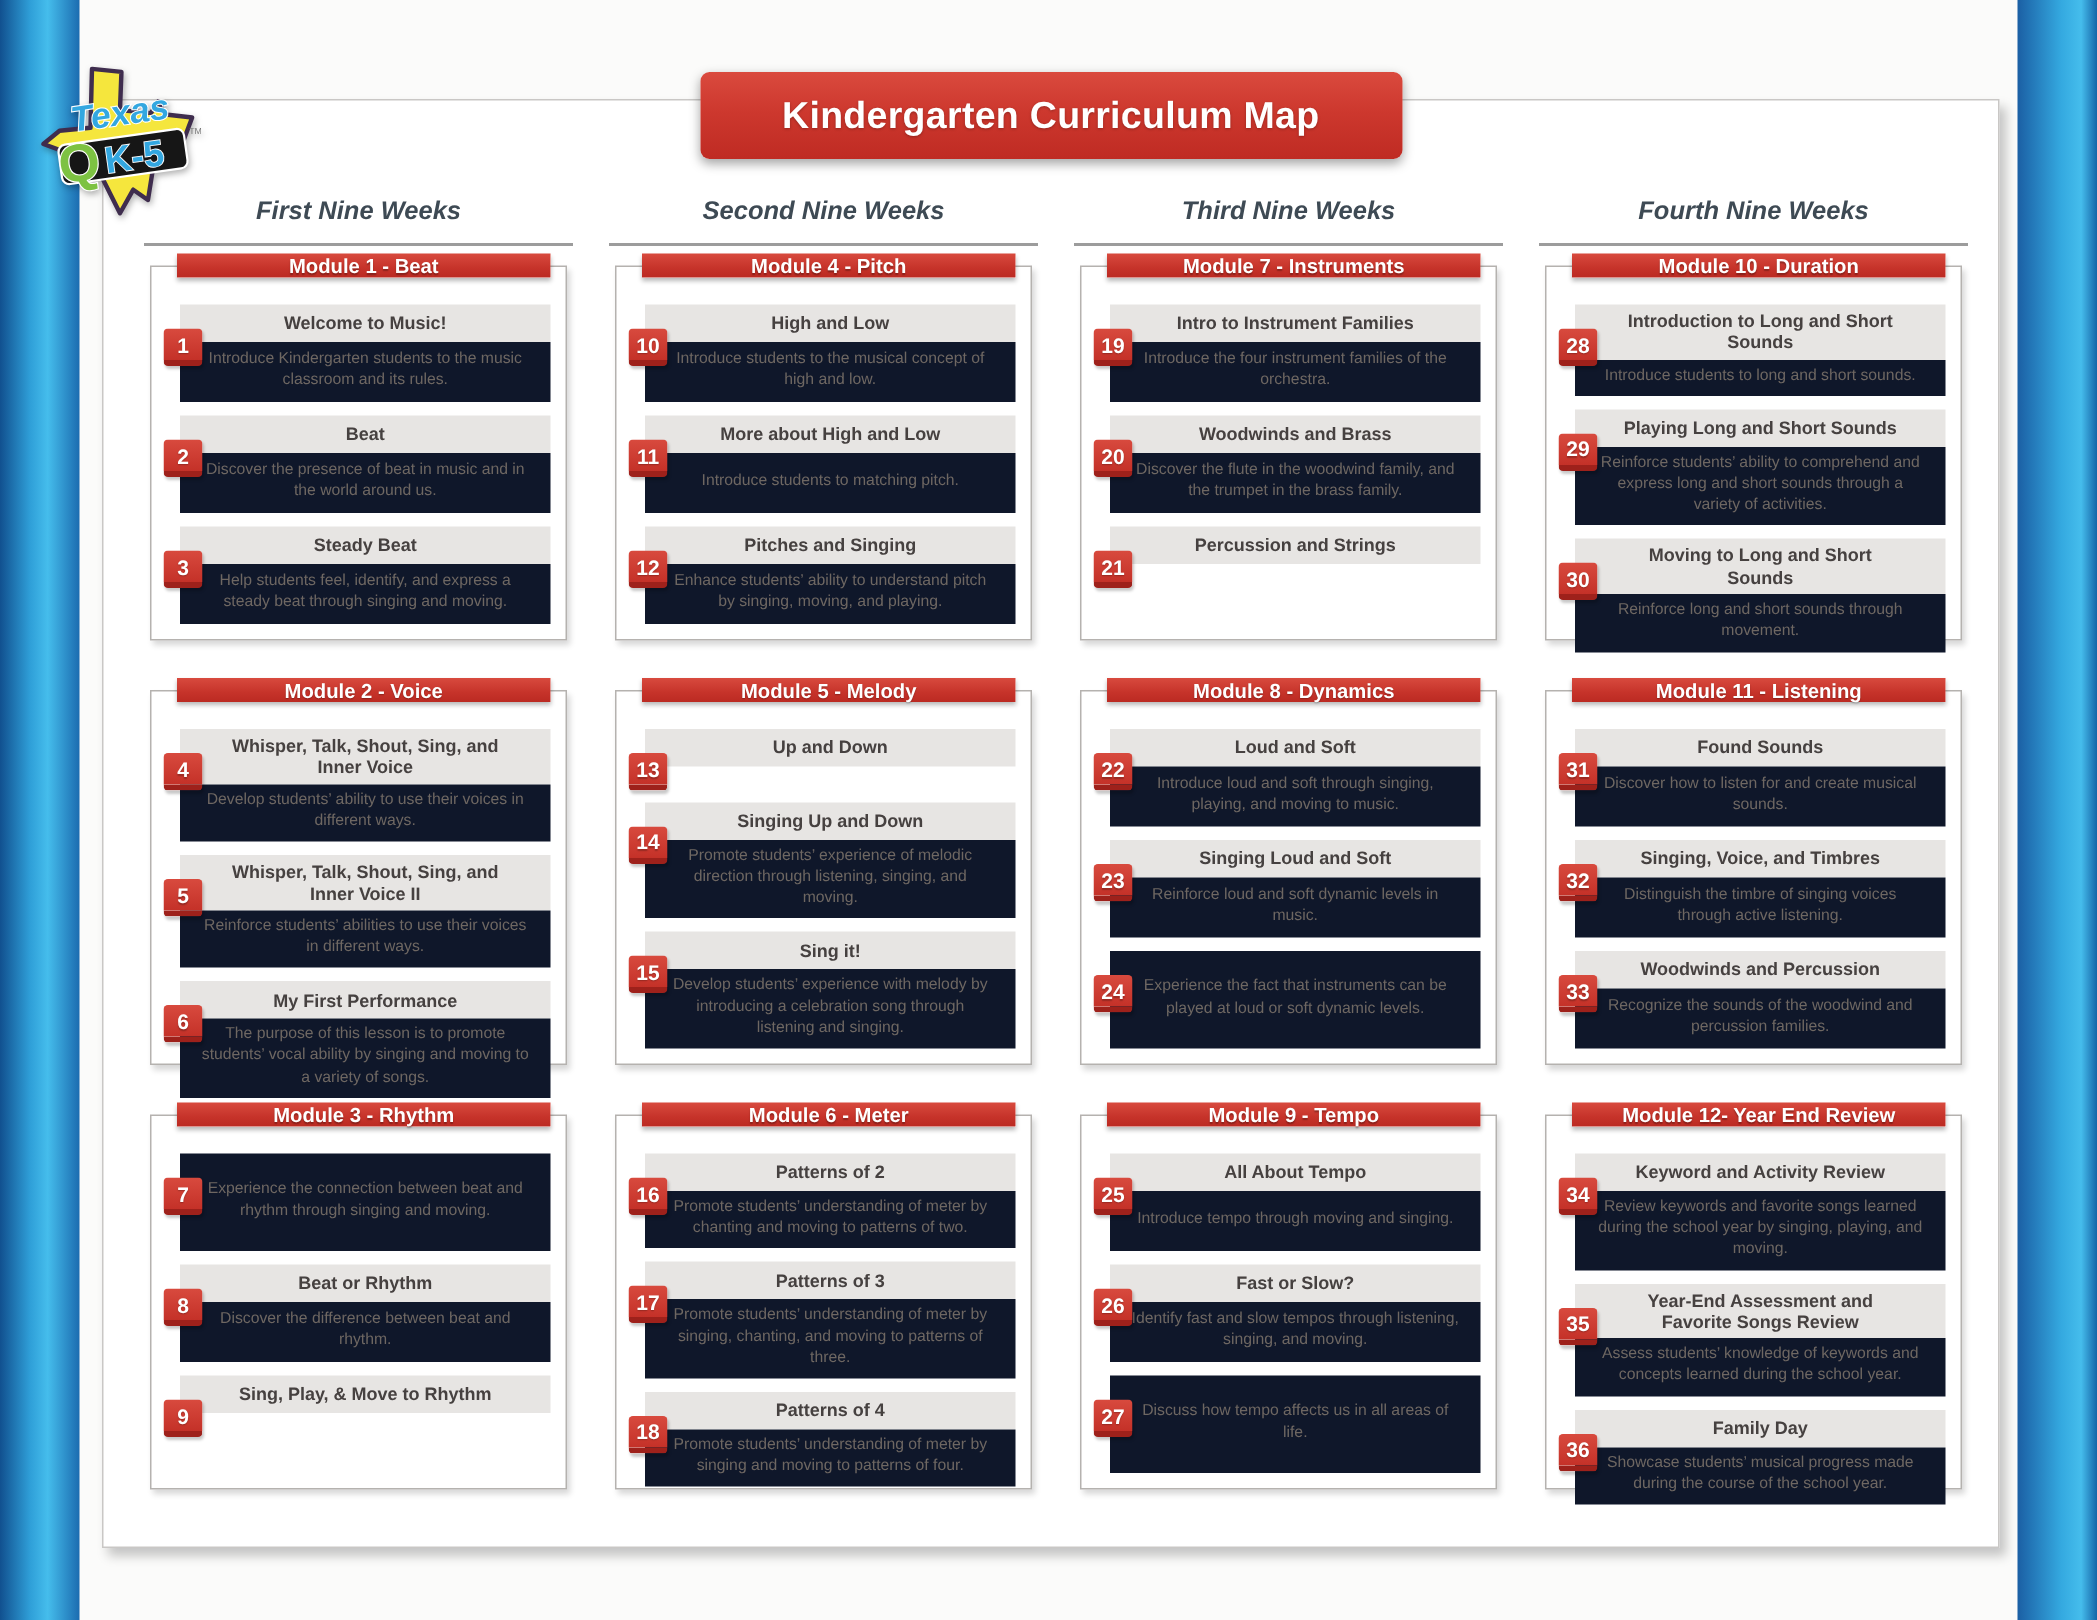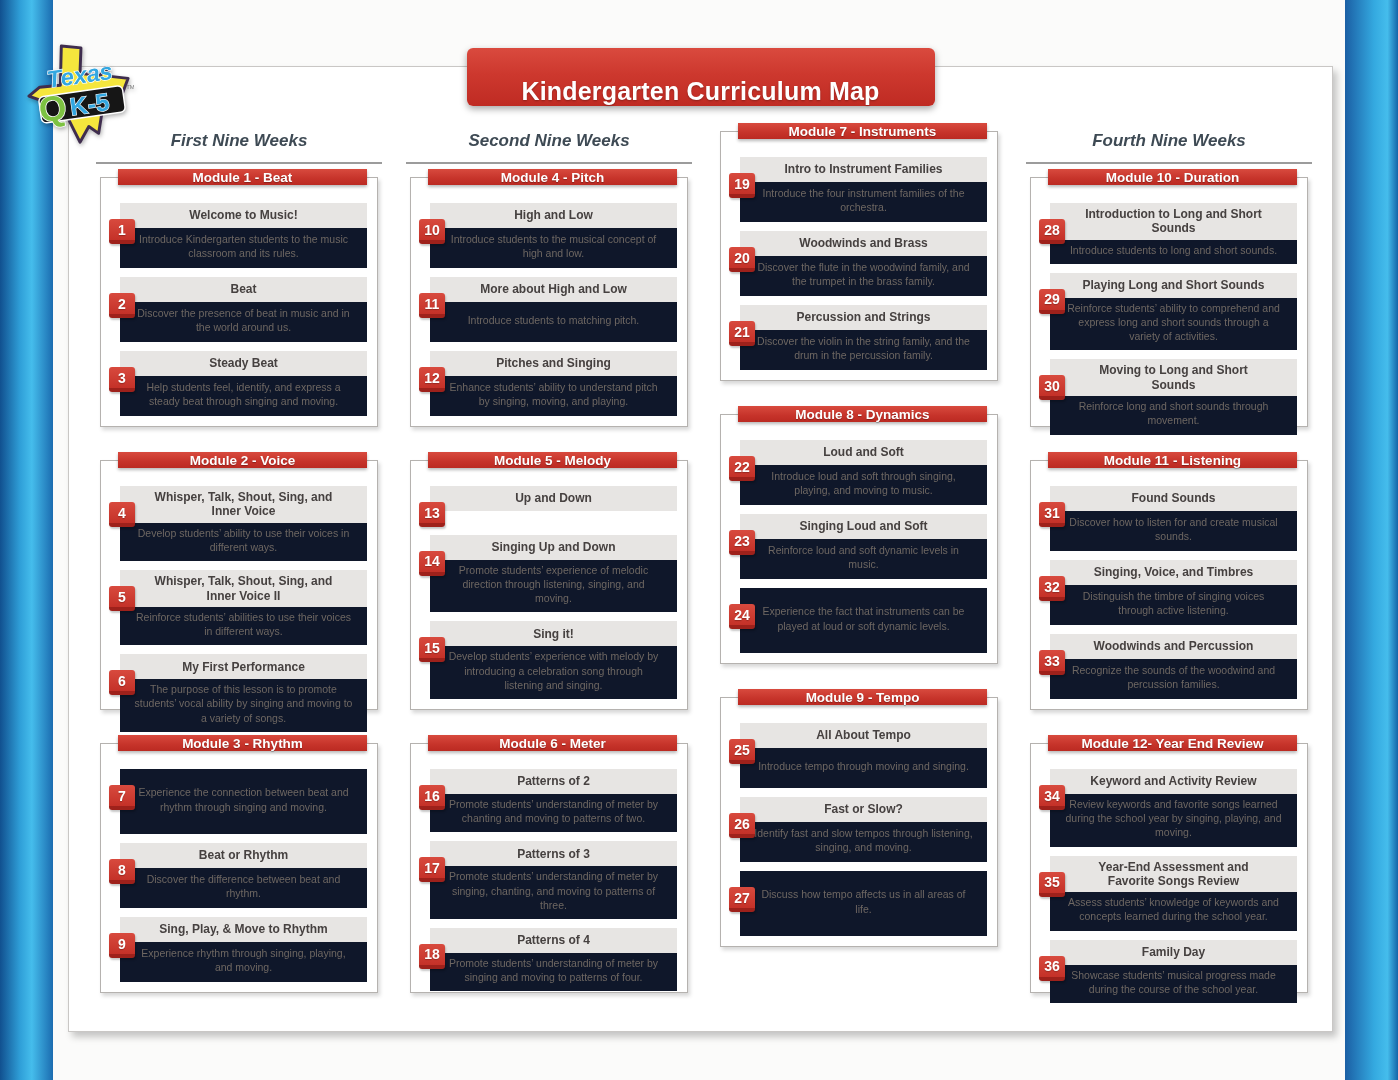--- a/index.html
+++ b/index.html
@@ -16,21 +16,21 @@
     position:absolute; left:68px; top:66px; width:1263px; height:964px;
     background:#ffffff; border:1px solid #c9c7c5;
     box-shadow:4px 5px 7px rgba(0,0,0,0.22);
   }
 
   .banner {
     position:absolute; top:-19px; left:50%; transform:translateX(-50%);
     width:468px; height:58px; border-radius:6px;
     background:linear-gradient(180deg,#da4a3e 0%, #cd382e 45%, #bf2b23 100%);
     box-shadow:0 3px 7px rgba(0,0,0,0.35);
-    display:flex; align-items:flex-end; justify-content:center; z-index:4;
+    display:flex; align-items:center; justify-content:center; z-index:4;
   }
   .banner-title {
     color:#ffffff; font-size:25px; font-weight:bold; margin:0;
     text-shadow:0 1px 2px rgba(0,0,0,0.28); letter-spacing:0.2px;
   }
 
   .logo {
     position:absolute; left:-45px; top:-25px; width:110px; height:110px; z-index:5;
     filter:drop-shadow(1px 2px 2px rgba(0,0,0,0.3));
   }
@@ -174,21 +174,20 @@
               <div class="badge">8</div>
               <div class="lesson-block">
                 <div class="lesson-title">Beat or Rhythm</div>
                 <div class="lesson-desc">Discover the difference between beat and rhythm.</div>
               </div>
             </div>
             <div class="lesson">
               <div class="badge">9</div>
               <div class="lesson-block">
                 <div class="lesson-title">Sing, Play, &amp; Move to Rhythm</div>
-                <div class="lesson-desc">Experience rhythm through singing, playing, and moving.</div>
               </div>
             </div>
           </div>
         </div>
       </div>
       <div class="col">
         <div class="col-header">Second Nine Weeks</div>
         <div class="module">
           <div class="module-header">Module 4 - Pitch</div>
           <div class="module-body">
@@ -261,20 +260,21 @@
               <div class="badge">18</div>
               <div class="lesson-block">
                 <div class="lesson-title">Patterns of 4</div>
                 <div class="lesson-desc">Promote students’ understanding of meter by singing and moving to patterns of four.</div>
               </div>
             </div>
           </div>
         </div>
       </div>
       <div class="col">
+        <div class="col-header">Third Nine Weeks</div>
         <div class="module">
           <div class="module-header">Module 7 - Instruments</div>
           <div class="module-body">
             <div class="lesson">
               <div class="badge">19</div>
               <div class="lesson-block">
                 <div class="lesson-title">Intro to Instrument Families</div>
                 <div class="lesson-desc">Introduce the four instrument families of the orchestra.</div>
               </div>
             </div>
@@ -282,21 +282,20 @@
               <div class="badge">20</div>
               <div class="lesson-block">
                 <div class="lesson-title">Woodwinds and Brass</div>
                 <div class="lesson-desc">Discover the flute in the woodwind family, and the trumpet in the brass family.</div>
               </div>
             </div>
             <div class="lesson">
               <div class="badge">21</div>
               <div class="lesson-block">
                 <div class="lesson-title">Percussion and Strings</div>
-                <div class="lesson-desc">Discover the violin in the string family, and the drum in the percussion family.</div>
               </div>
             </div>
           </div>
         </div>
         <div class="module">
           <div class="module-header">Module 8 - Dynamics</div>
           <div class="module-body">
             <div class="lesson">
               <div class="badge">22</div>
               <div class="lesson-block">

